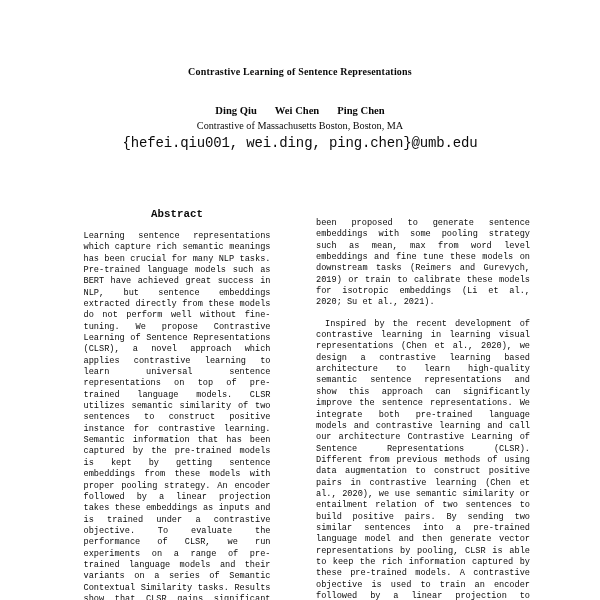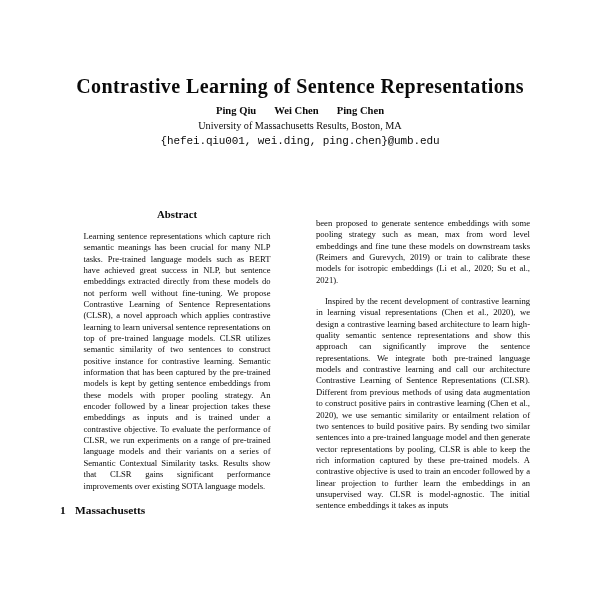--- a/index.html
+++ b/index.html
@@ -27,25 +27,25 @@
 
   
   .title-block {
     position: absolute;
     top: 58px;
     left: 60px;
     width: 480px;
     text-align: center;
   }
   .paper-title {
-    font-size: 20px;
+    font-size: 10px;
     font-weight: bold;
     letter-spacing: 0.02em;
     line-height: 1.2;
-    margin: 16px;
+    margin: 8px;
   }
 
   .author-block {
     position: absolute;
     top: 104px;
     left: 60px;
     width: 480px;
     text-align: center;
   }
   .author-names {
@@ -58,33 +58,34 @@
     display: inline-block;
     margin: 0 9px;
   }
   .affiliation {
     font-size: 10.2px;
     margin: 0 0 2px 0;
     line-height: 1.3;
   }
   .emails {
     font-family: "Liberation Mono", "DejaVu Sans Mono", monospace;
-    font-size: 11px;
+    font-size: 14px;
     line-height: 1.3;
     margin: 0;
     letter-spacing: -0.01em;
   }
 
   
   .columns {
     position: absolute;
     top: 208px;
     left: 0;
     width: 516px;
     height: 392px;
+    font-family: Liberation Mono, monospace;
   }
 
   .col {
     position: absolute;
     top: 0;
     width: 234px;
     height: 392px;
     overflow: hidden;
   }
   .col-left  { left: 60px; }
@@ -137,23 +138,23 @@
 <body>
 
 <div class="page">
 
   <div class="title-block">
     <h1 class="paper-title">Contrastive Learning of Sentence Representations</h1>
   </div>
 
   <div class="author-block">
     <div class="author-names">
-      <span class="author-name">Ping Qiu</span><span class="author-name">Wei Chen</span><span class="author-name">Ping Chen</span>
+      <span class="author-name">Ding Qiu</span><span class="author-name">Wei Chen</span><span class="author-name">Ping Chen</span>
     </div>
-    <div class="affiliation">University of Massachusetts Results, Boston, MA</div>
+    <div class="affiliation">Contrastive of Massachusetts Boston, Boston, MA</div>
     <div class="emails">{hefei.qiu001, wei.ding, ping.chen}@umb.edu</div>
   </div>
 
   <div class="columns">
 
     <div class="col col-left">
 
       <div class="abstract-wrap">
         <div class="abstract-heading">Abstract</div>
         <p class="body-text no-indent">Learning sentence representations which capture rich semantic meanings has been crucial for many NLP tasks. Pre-trained language models such as BERT have achieved great success in NLP, but sentence embeddings extracted directly from these models do not perform well without fine-tuning. We propose Contrastive Learning of Sentence Representations (CLSR), a novel approach which applies contrastive learning to learn universal sentence representations on top of pre-trained language models. CLSR utilizes semantic similarity of two sentences to construct positive instance for contrastive learning. Semantic information that has been captured by the pre-trained models is kept by getting sentence embeddings from these models with proper pooling strategy. An encoder followed by a linear projection takes these embeddings as inputs and is trained under a contrastive objective. To evaluate the performance of CLSR, we run experiments on a range of pre-trained language models and their variants on a series of Semantic Contextual Similarity tasks. Results show that CLSR gains significant performance improvements over existing SOTA language models.</p>

